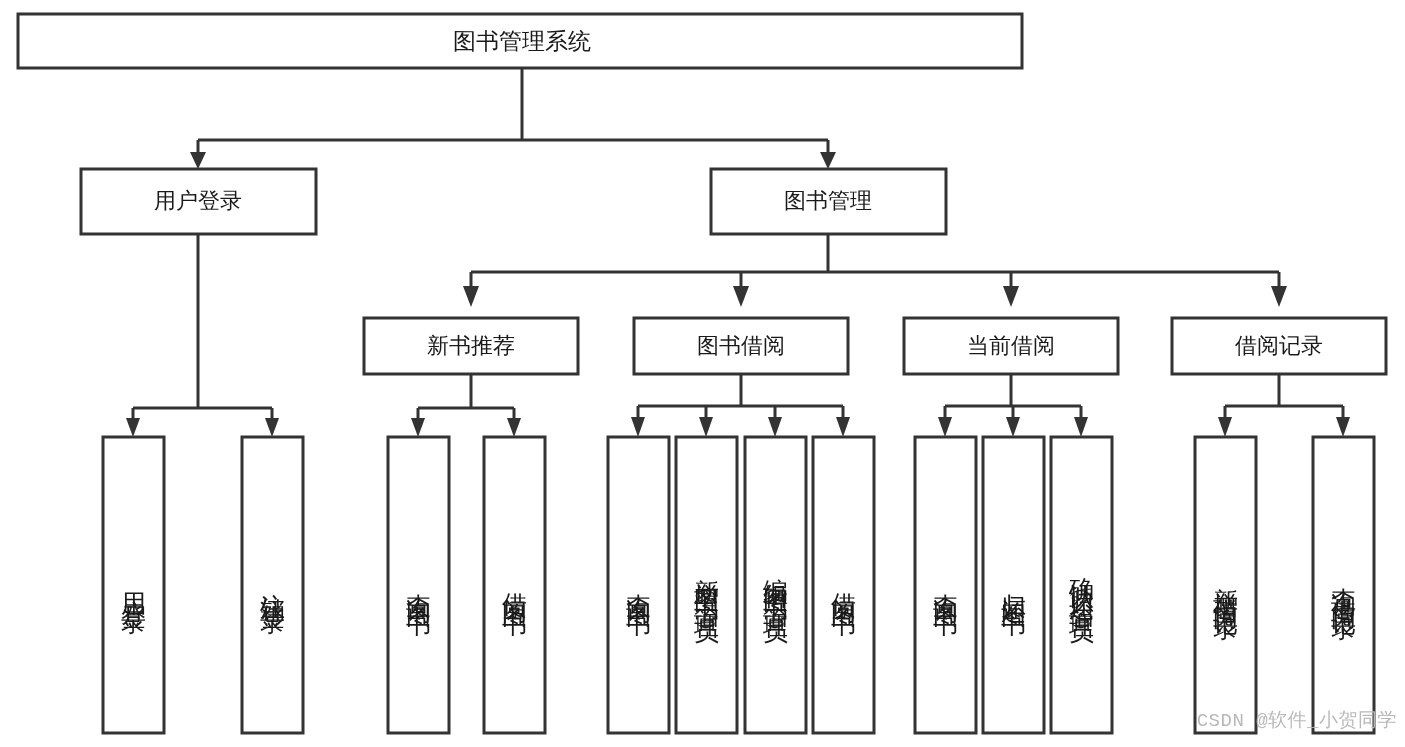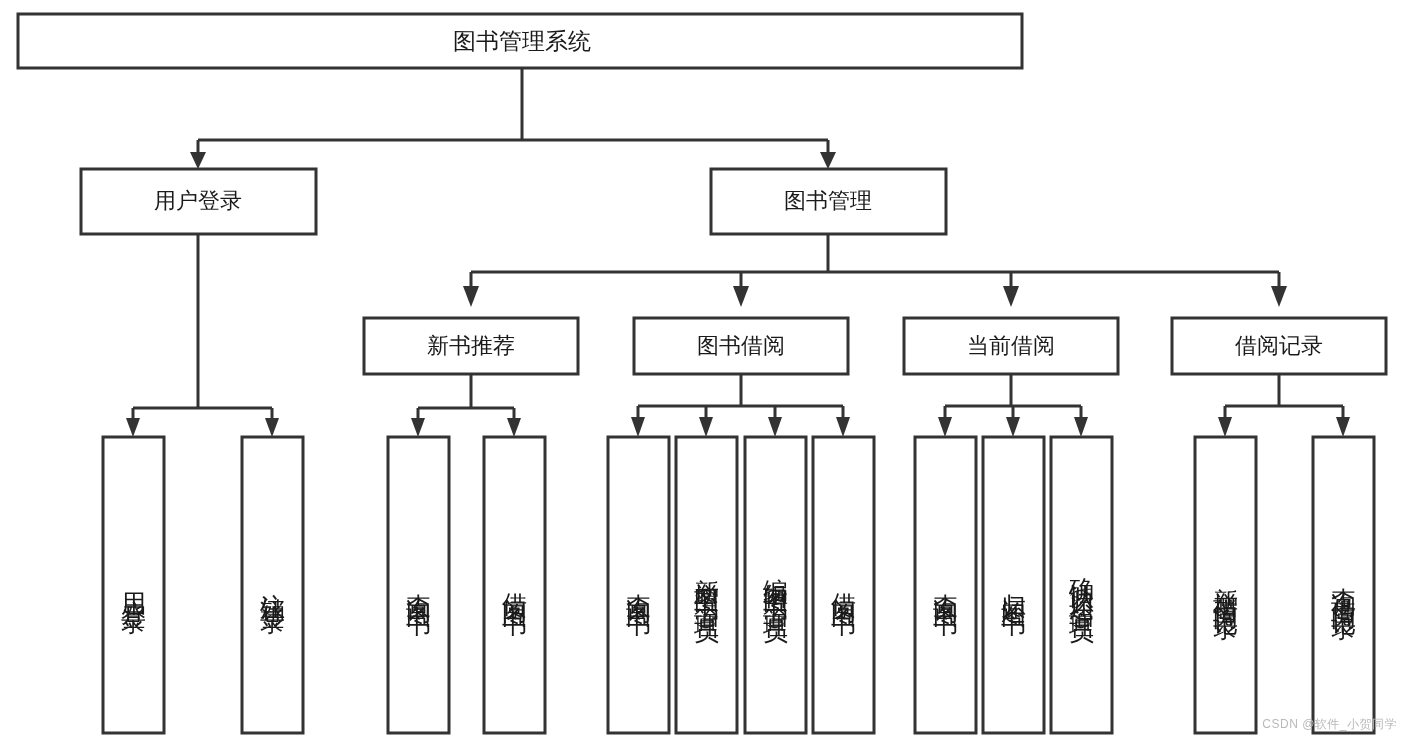--- a/index.html
+++ b/index.html
@@ -27,22 +27,22 @@
     text-orientation:upright;
     font-family:"DejaVu Sans","Liberation Sans",sans-serif;
     font-size:25px;color:#1a1a1a;
     letter-spacing:6px;
     line-height:1;
     white-space:nowrap;
     pointer-events:none;
   }
   #watermark{
     position:absolute;right:8px;bottom:4px;
-    font-family:Liberation Sans, sans-serif;
-    font-size:12px;color:#b9b9b9;
+    font-family:Liberation Mono, monospace;
+    font-size:19px;color:#b9b9b9;
     letter-spacing:0.5px;
     white-space:nowrap;
     margin-top:23px;
   }
 </style>
 </head>
 <body>
 
 <div id="diagram-root">
 

